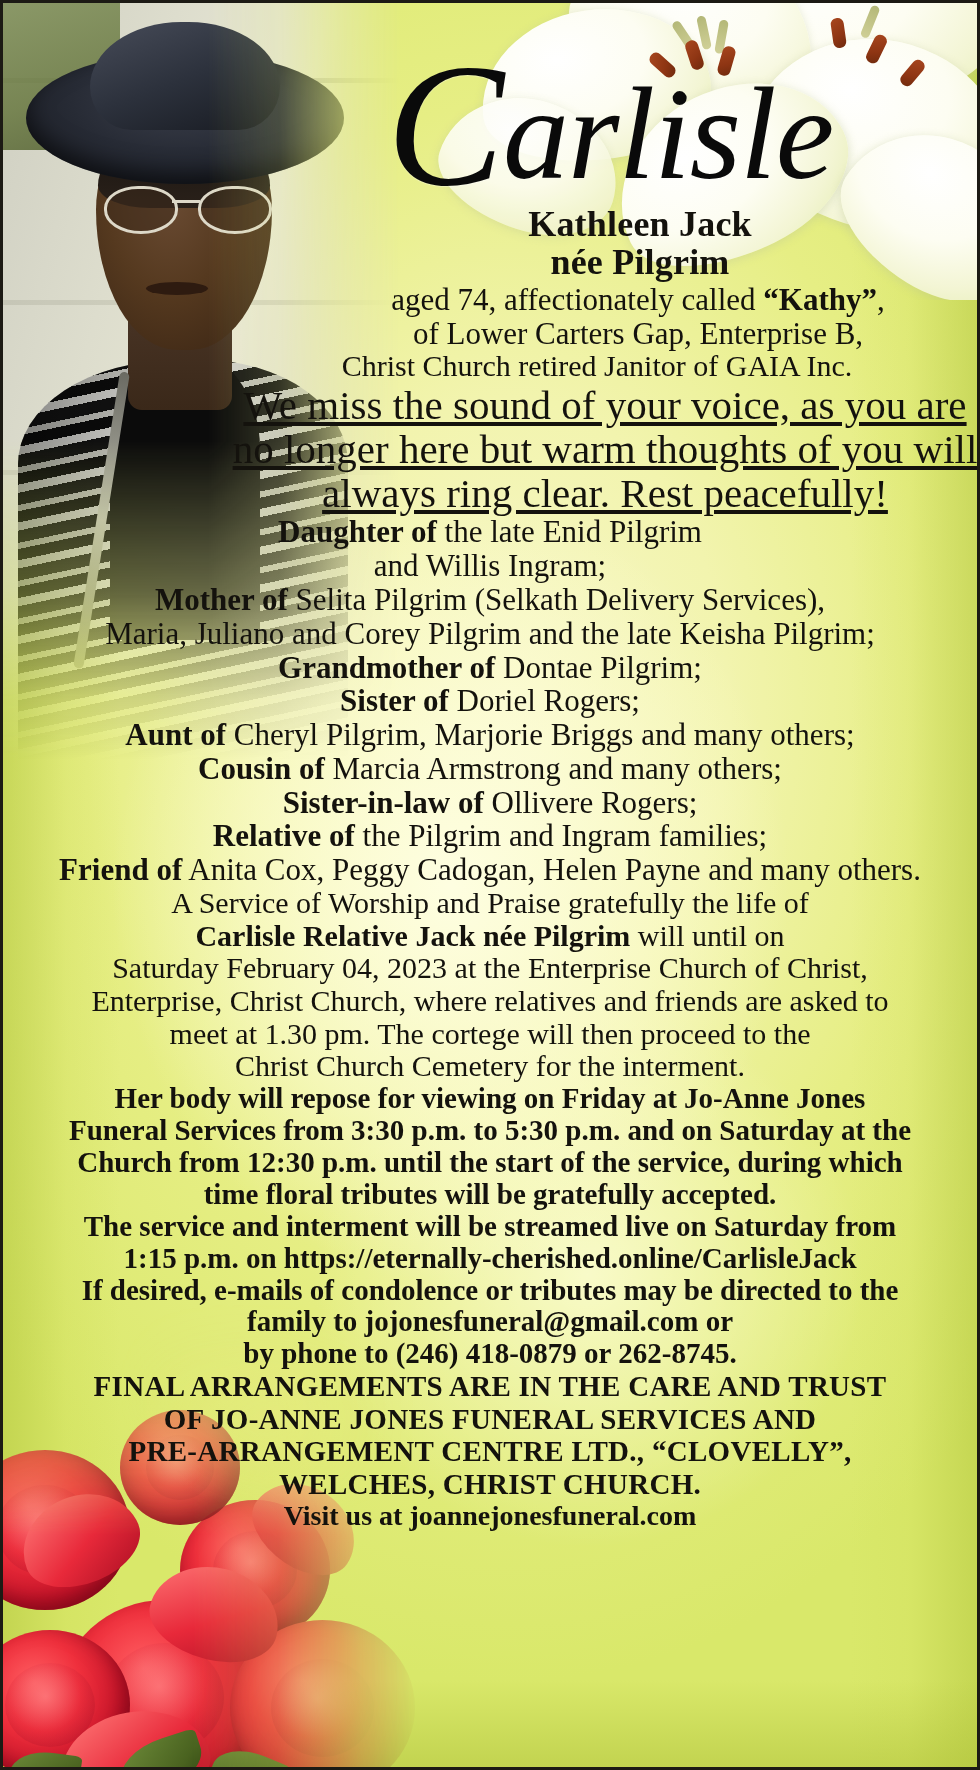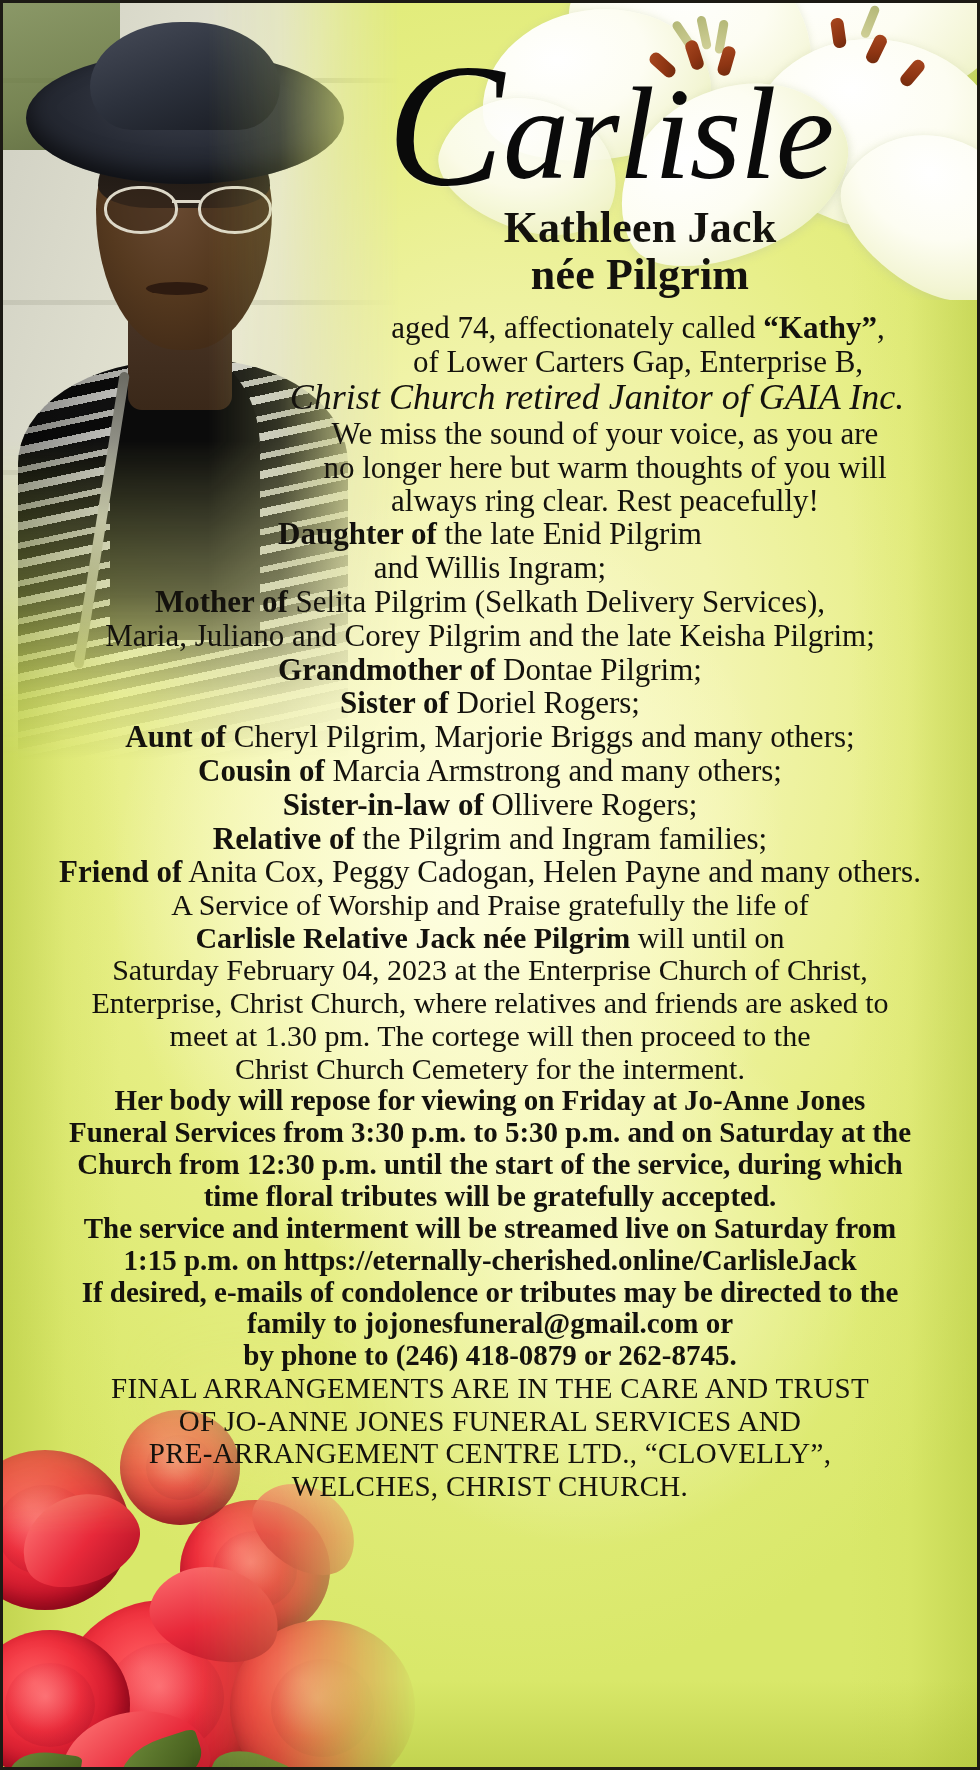--- a/index.html
+++ b/index.html
@@ -279,65 +279,65 @@
 
   .content {
     position: absolute;
     left: 0; top: 205px;
     width: 980px;
     z-index: 25;
     text-align: center;
   }
 
   .full-name {
-    font-size: 44px;
+    font-size: 36px;
     font-weight: bold;
     line-height: 1.06;
-    margin: 0 0 13px 0;
+    margin: 0 0 2px 0;
     padding-left: 300px;
     letter-spacing: 0.2px;
   }
   .intro {
     font-size: 31px;
     line-height: 1.08;
     padding-left: 300px;
     padding-right: 4px;
   }
   .intro-narrow {
-    font-size: 36px;
+    font-size: 30px;
     line-height: 1.08;
     padding-left: 230px;
     padding-right: 16px;
-    font-style: italic;
   }
   .tribute {
-    font-size: 31px;
+    font-size: 41px;
     line-height: 1.08;
     padding-left: 230px;
     padding-right: 0;
+    text-decoration: underline;
   }
   .relations {
     font-size: 31px;
     line-height: 1.09;
     padding: 0 12px;
   }
   .service {
     font-size: 30px;
     line-height: 1.09;
     padding: 0 12px;
   }
   .repose {
     font-size: 29px;
     font-weight: bold;
     line-height: 1.1;
     padding: 0 10px;
   }
   .caps-block {
     font-size: 29px;
-    font-weight: normal;
+    font-weight: bold;
     line-height: 1.12;
     padding: 0 10px;
     letter-spacing: 0.3px;
   }
   .visit {
     font-size: 28px;
     font-weight: bold;
     line-height: 1.12;
     padding: 0 10px;
   }
@@ -514,17 +514,18 @@
       <div>by phone to (246) 418-0879 or 262-8745.</div>
     </div>
 
     <div class="caps-block">
       <div>FINAL ARRANGEMENTS ARE IN THE CARE AND TRUST</div>
       <div>OF JO-ANNE JONES FUNERAL SERVICES AND</div>
       <div>PRE-ARRANGEMENT CENTRE LTD., “CLOVELLY”,</div>
       <div>WELCHES, CHRIST CHURCH.</div>
     </div>
 
+    <div class="visit">Visit us at joannejonesfuneral.com</div>
 
   </div>
 
   <div class="frame"></div>
 </div>
 
 </body></html>

